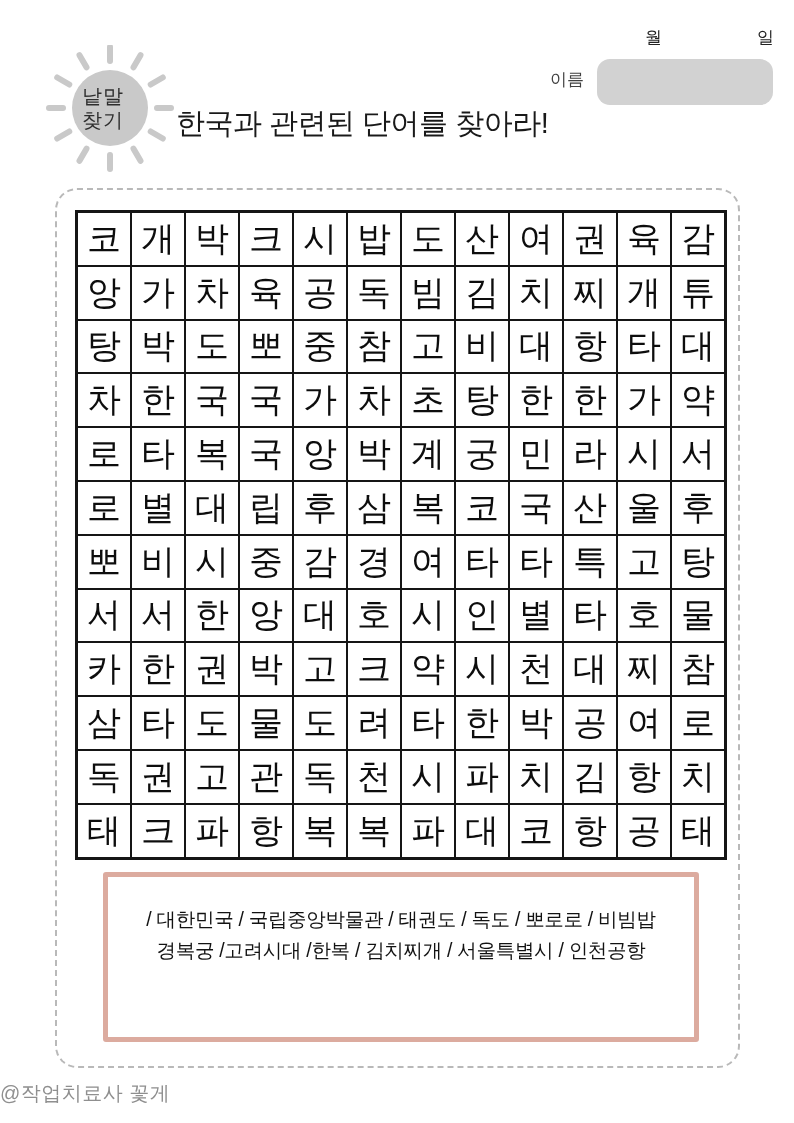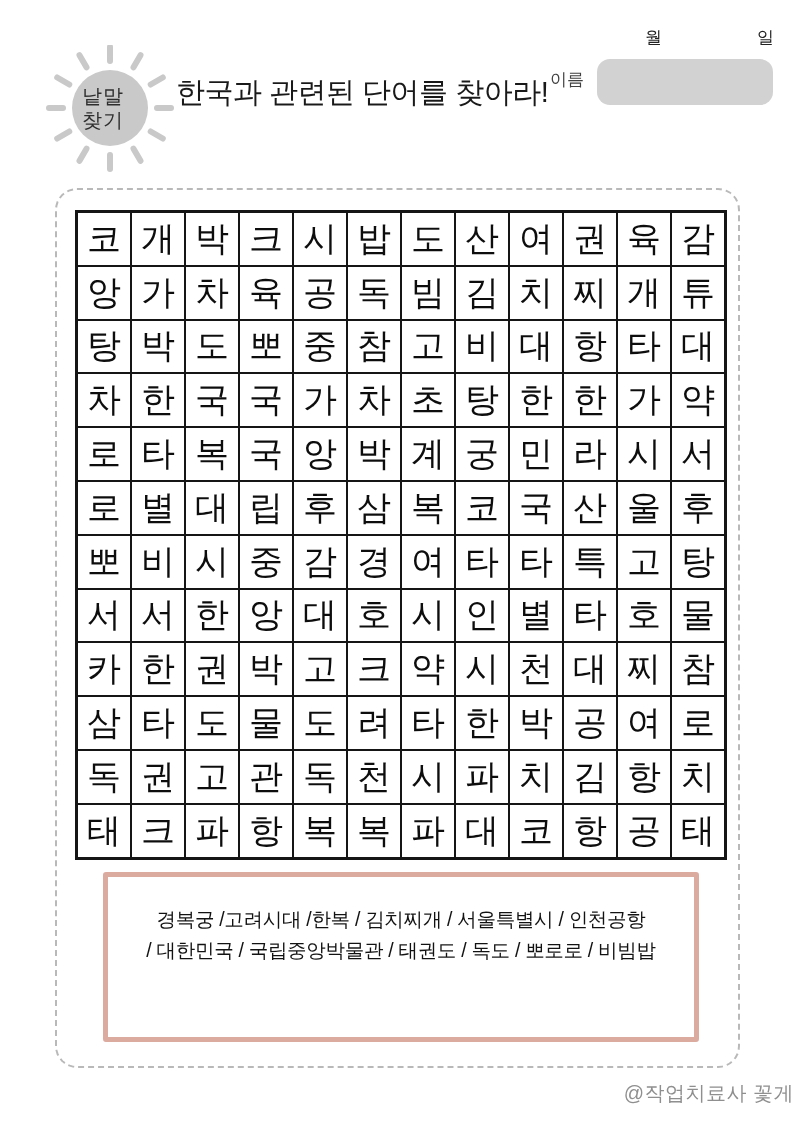--- a/index.html
+++ b/index.html
@@ -13,21 +13,21 @@
   }
 
   
   .sun-wrap { position: absolute; left: 45px; top: 45px; width: 130px; height: 130px; }
   .badge-text {
     position: absolute; left: 73px; top: 84px; width: 60px;
     text-align: center; font-size: 20px; line-height: 24px; color: #2e2e2e;
     letter-spacing: 1px;
   }
   .page-title {
-    position: absolute; left: 176px; top: 73px;
+    position: absolute; left: 176px; top: 104px;
     font-size: 29px; letter-spacing: -0.5px; color: #191919;
     white-space: nowrap;
   }
   .month-label { position: absolute; left: 645px; top: 26px; font-size: 17px; color: #222; }
   .day-label   { position: absolute; left: 757px; top: 26px; font-size: 17px; color: #222; }
   .name-label  { position: absolute; left: 550px; top: 68px; font-size: 17px; color: #404040; }
   .name-box {
     position: absolute; left: 597px; top: 59px; width: 176px; height: 46px;
     background: #d2d2d2; border-radius: 13px;
   }
@@ -62,21 +62,21 @@
     padding-top: 27px;
   }
   .word-list-line {
     text-align: center; font-size: 19.5px; line-height: 31px; color: #121212;
     letter-spacing: -0.3px; white-space: nowrap;
   }
 
   
   .credit-text {
     position: absolute; left: 0; top: 1080px; width: 794px;
-    text-align: right; font-size: 20px; color: #8f8f8f; letter-spacing: 0.5px;
+    text-align: left; font-size: 20px; color: #8f8f8f; letter-spacing: 0.5px;
   }
 </style>
 </head>
 <body>
 
 <div class="sun-wrap">
   <svg width="130" height="130" viewBox="0 0 130 130">
     <g stroke="#c9c9c9" stroke-width="6" stroke-linecap="round">
       <line x1="112" y1="63" x2="126" y2="63"></line>
       <line x1="105.7" y1="86.5" x2="117.8" y2="93.5"></line>
@@ -248,19 +248,19 @@
       <div class="grid-cell">복</div>
       <div class="grid-cell">파</div>
       <div class="grid-cell">대</div>
       <div class="grid-cell">코</div>
       <div class="grid-cell">항</div>
       <div class="grid-cell">공</div>
       <div class="grid-cell">태</div>
     </div>
   <div class="word-list-box">
     <div id="word-list">
+        <div class="word-list-line">/ 대한민국 / 국립중앙박물관 / 태권도 / 독도 / 뽀로로 / 비빔밥</div>
         <div class="word-list-line">경복궁 /고려시대 /한복 / 김치찌개 / 서울특별시 / 인천공항</div>
-        <div class="word-list-line">/ 대한민국 / 국립중앙박물관 / 태권도 / 독도 / 뽀로로 / 비빔밥</div>
       </div>
   </div>
 </div>
 
 <div class="credit-text">@작업치료사 꽃게</div>
 
 </body></html>

